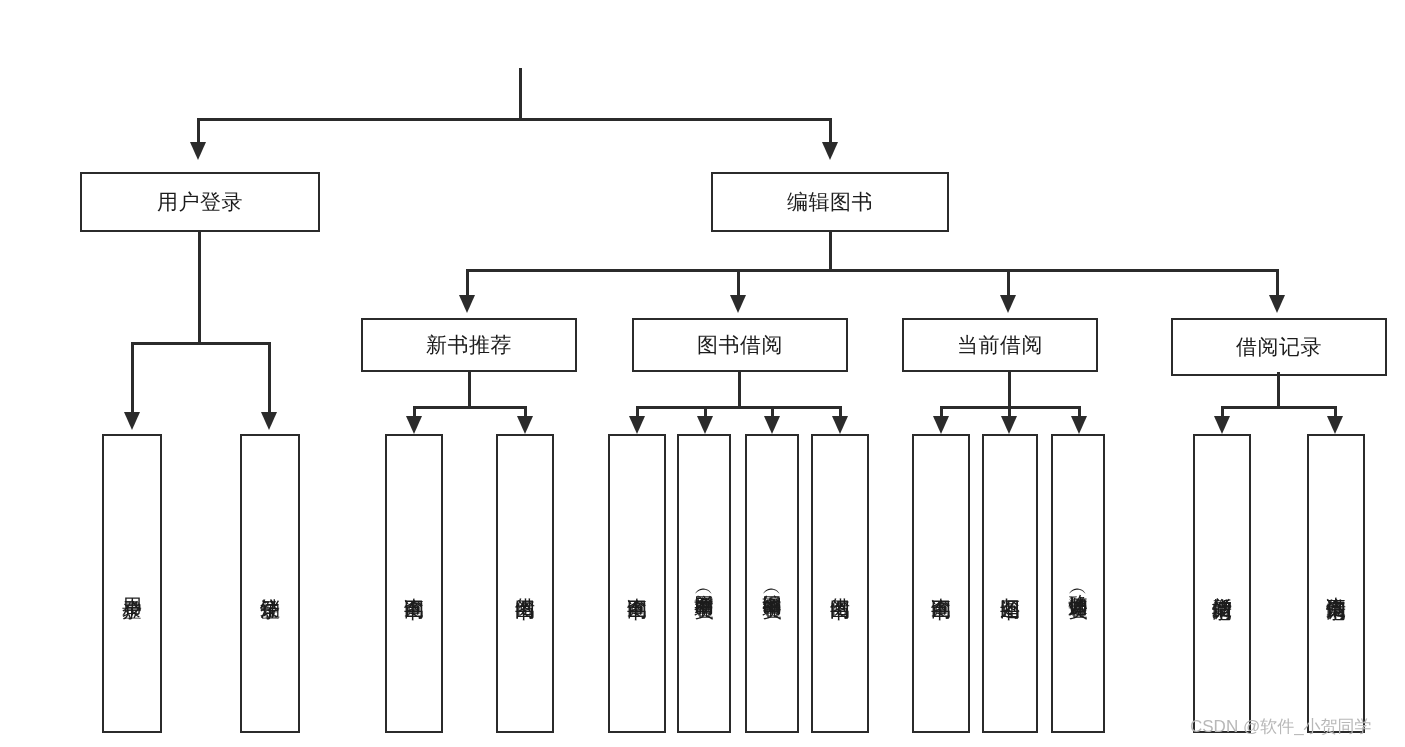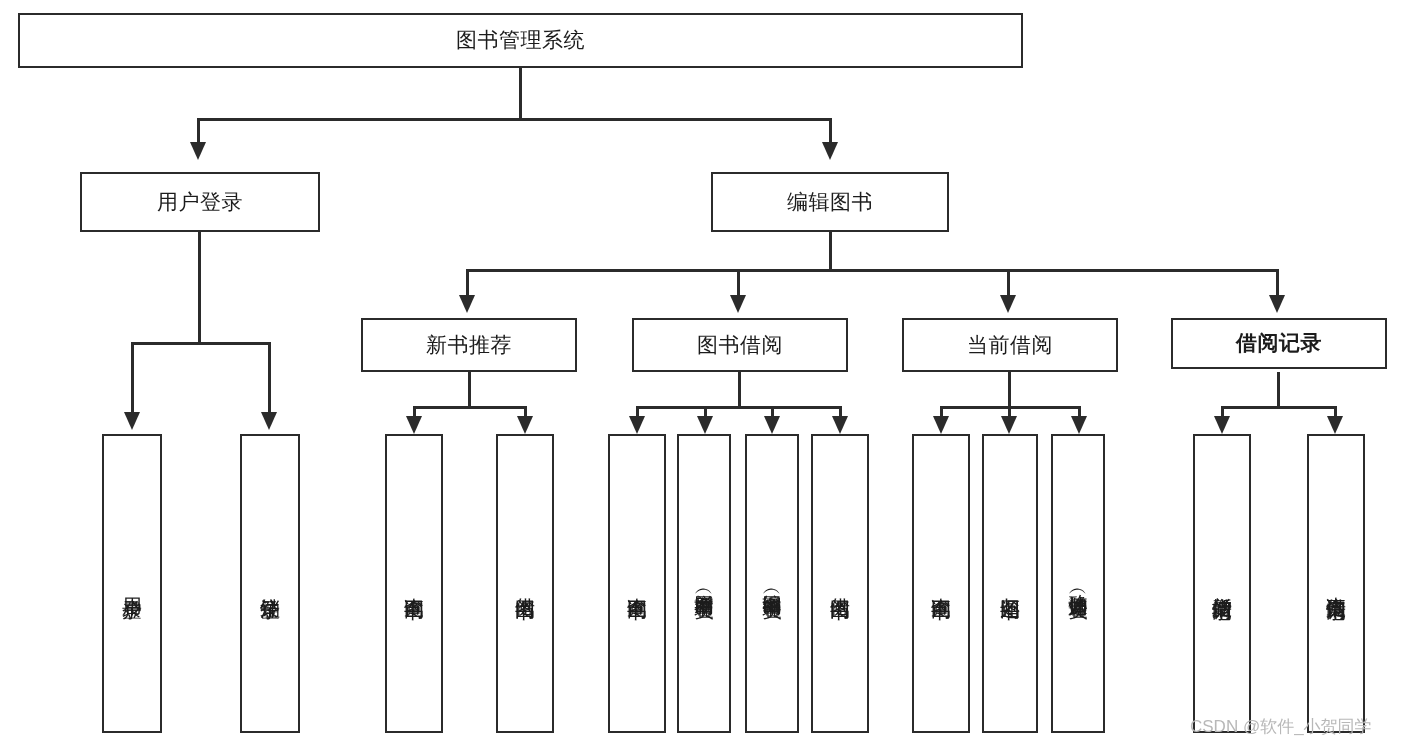--- a/index.html
+++ b/index.html
@@ -73,23 +73,20 @@
     font-size: 17px;
     white-space: nowrap;
     user-select: none;
   }
 </style>
 </head>
 <body>
 
 <div id="canvas">
 
-  <div class="node h" style="left:18px; top:13px; width:1005px; height:55px;">
-    <span>图书管理系统</span>
-  </div>
 
   <div class="vline" style="left:519px; top:68px; width:3px; height:52px;"></div>
 
   <div class="hline" style="left:197px; top:118px; width:635px; height:3px;"></div>
 
   <div class="vline" style="left:197px; top:118px; width:3px; height:26px;"></div>
   <div class="vline" style="left:829px; top:118px; width:3px; height:26px;"></div>
   <div class="arrow" style="left:190px; top:142px;"></div>
   <div class="arrow" style="left:822px; top:142px;"></div>
 
@@ -117,24 +114,24 @@
   <div class="arrow" style="left:730px; top:295px;"></div>
   <div class="arrow" style="left:1000px; top:295px;"></div>
   <div class="arrow" style="left:1269px; top:295px;"></div>
 
   <div class="node h" style="left:632px; top:318px; width:216px; height:54px;">
     <span>图书借阅</span>
   </div>
   <div class="node h" style="left:361px; top:318px; width:216px; height:54px;">
     <span>新书推荐</span>
   </div>
-  <div class="node h" style="left:902px; top:318px; width:216px; height:54px;">
+  <div class="node h" style="left:902px; top:318px; width:196px; height:54px;">
     <span>当前借阅</span>
   </div>
-  <div class="node h" style="left:1171px; top:318px; width:216px; height:51px;font-weight:bold;">
+  <div class="node h" style="left:1171px; top:318px; width:216px; height:58px;">
     <span>借阅记录</span>
   </div>
 
   <div class="vline" style="left:468px; top:372px; width:3px; height:36px;"></div>
   <div class="hline" style="left:413px; top:406px; width:114px; height:3px;"></div>
   <div class="vline" style="left:413px; top:406px; width:3px; height:12px;"></div>
   <div class="vline" style="left:524px; top:406px; width:3px; height:12px;"></div>
   <div class="arrow" style="left:406px; top:416px;"></div>
   <div class="arrow" style="left:517px; top:416px;"></div>
 

